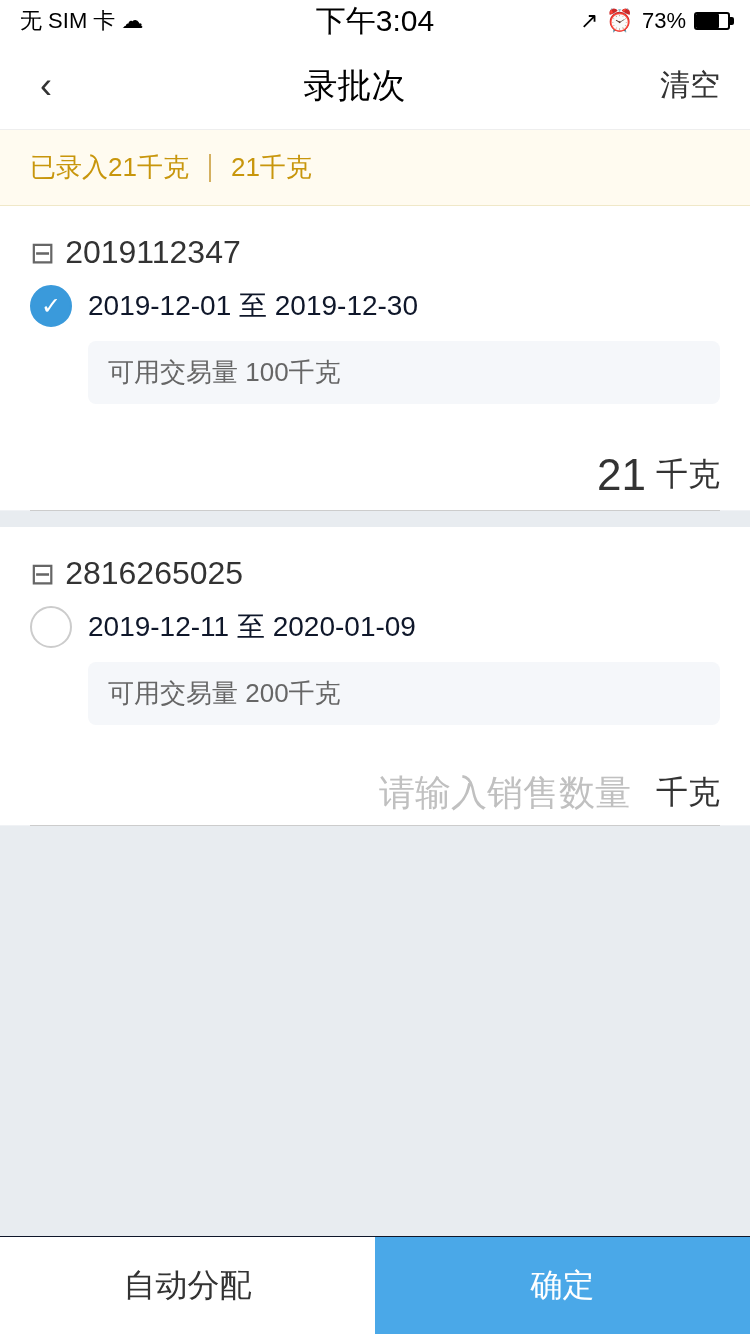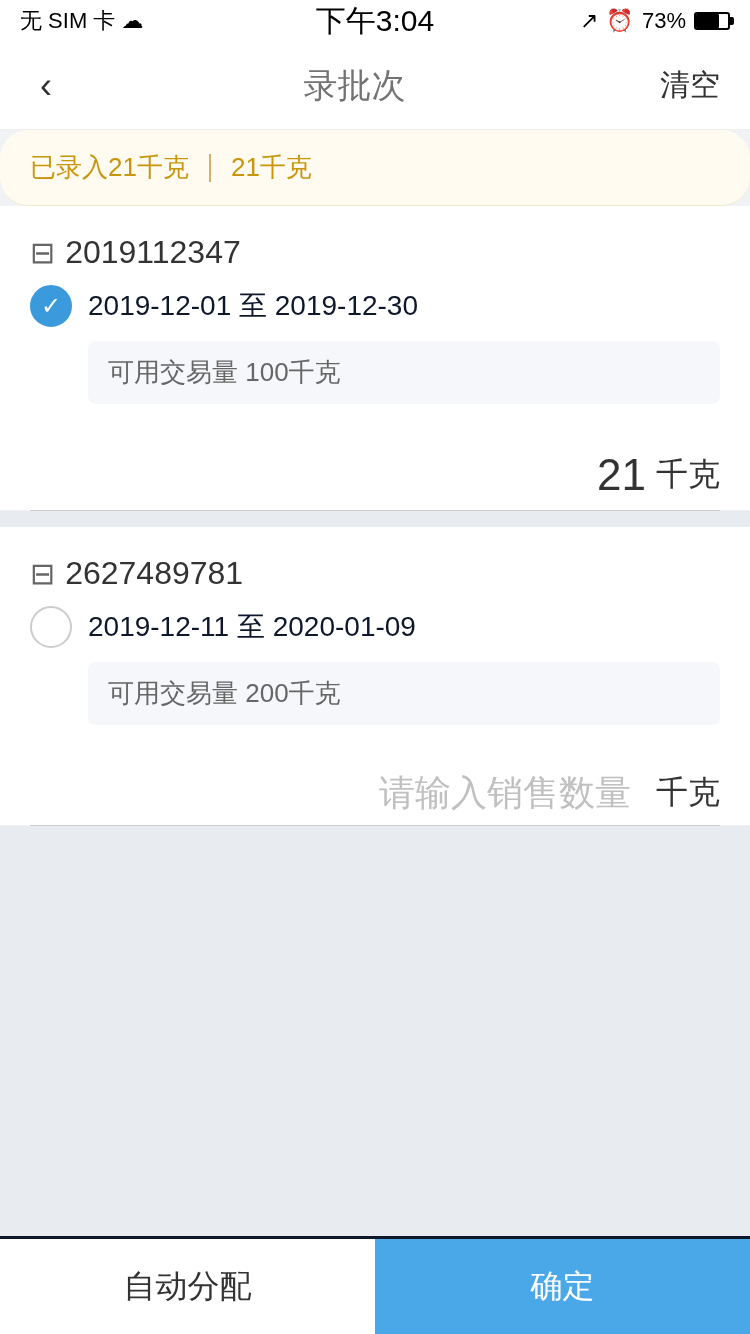--- a/index.html
+++ b/index.html
@@ -81,39 +81,38 @@
     }
     .nav-back {
       font-size: 36px;
       color: #333;
       cursor: pointer;
       padding: 10px;
     }
     .nav-title {
       font-size: 34px;
       font-weight: 500;
-      color: #737373;
+      color: #000000;
     }
     .nav-clear {
       font-size: 30px;
       color: #333;
       cursor: pointer;
       margin-left: 13px;
     }
 
     
     .summary-bar {
       width: 750px;
       background: #fffbf0;
       padding: 20px 30px;
       display: flex;
       align-items: center;
       gap: 20px;
       border-bottom: 1px solid #f0e8c8;
-      border-radius: 28px;
     }
     .summary-item {
       font-size: 26px;
       color: #c8960c;
       font-weight: 500;
     }
     .summary-divider {
       width: 2px;
       height: 28px;
       background: #d4b060;
@@ -248,21 +247,21 @@
 
     
     .bottom-bar {
       position: fixed;
       bottom: 0;
       left: 0;
       width: 750px;
       height: 98px;
       display: flex;
       background: #fff;
-      border-top: 3px solid #0f172a;
+      border-top: 1px solid #0f172a;
     }
     .btn-auto {
       flex: 1;
       display: flex;
       align-items: center;
       justify-content: center;
       font-size: 32px;
       color: #333;
       background: #fff;
       cursor: pointer;
@@ -330,21 +329,21 @@
   <span class="qty-value">21</span>
   <span class="qty-unit">千克</span>
 </div>
 <div class="qty-underline"></div>
 
 <div class="section-sep"></div>
 
 <div class="batch-item">
   <div class="batch-header">
     <span class="batch-icon">⊟</span>
-    <span class="batch-id">2627489781</span>
+    <span class="batch-id">2816265025</span>
   </div>
   <div class="batch-row">
     <div class="radio-circle"></div>
     <span class="batch-date">2019-12-11 至 2020-01-09</span>
   </div>
   <div class="batch-avail">可用交易量 200千克</div>
 </div>
 
 <div class="input-row">
   <input class="qty-input" type="number" placeholder="请输入销售数量" style="">

